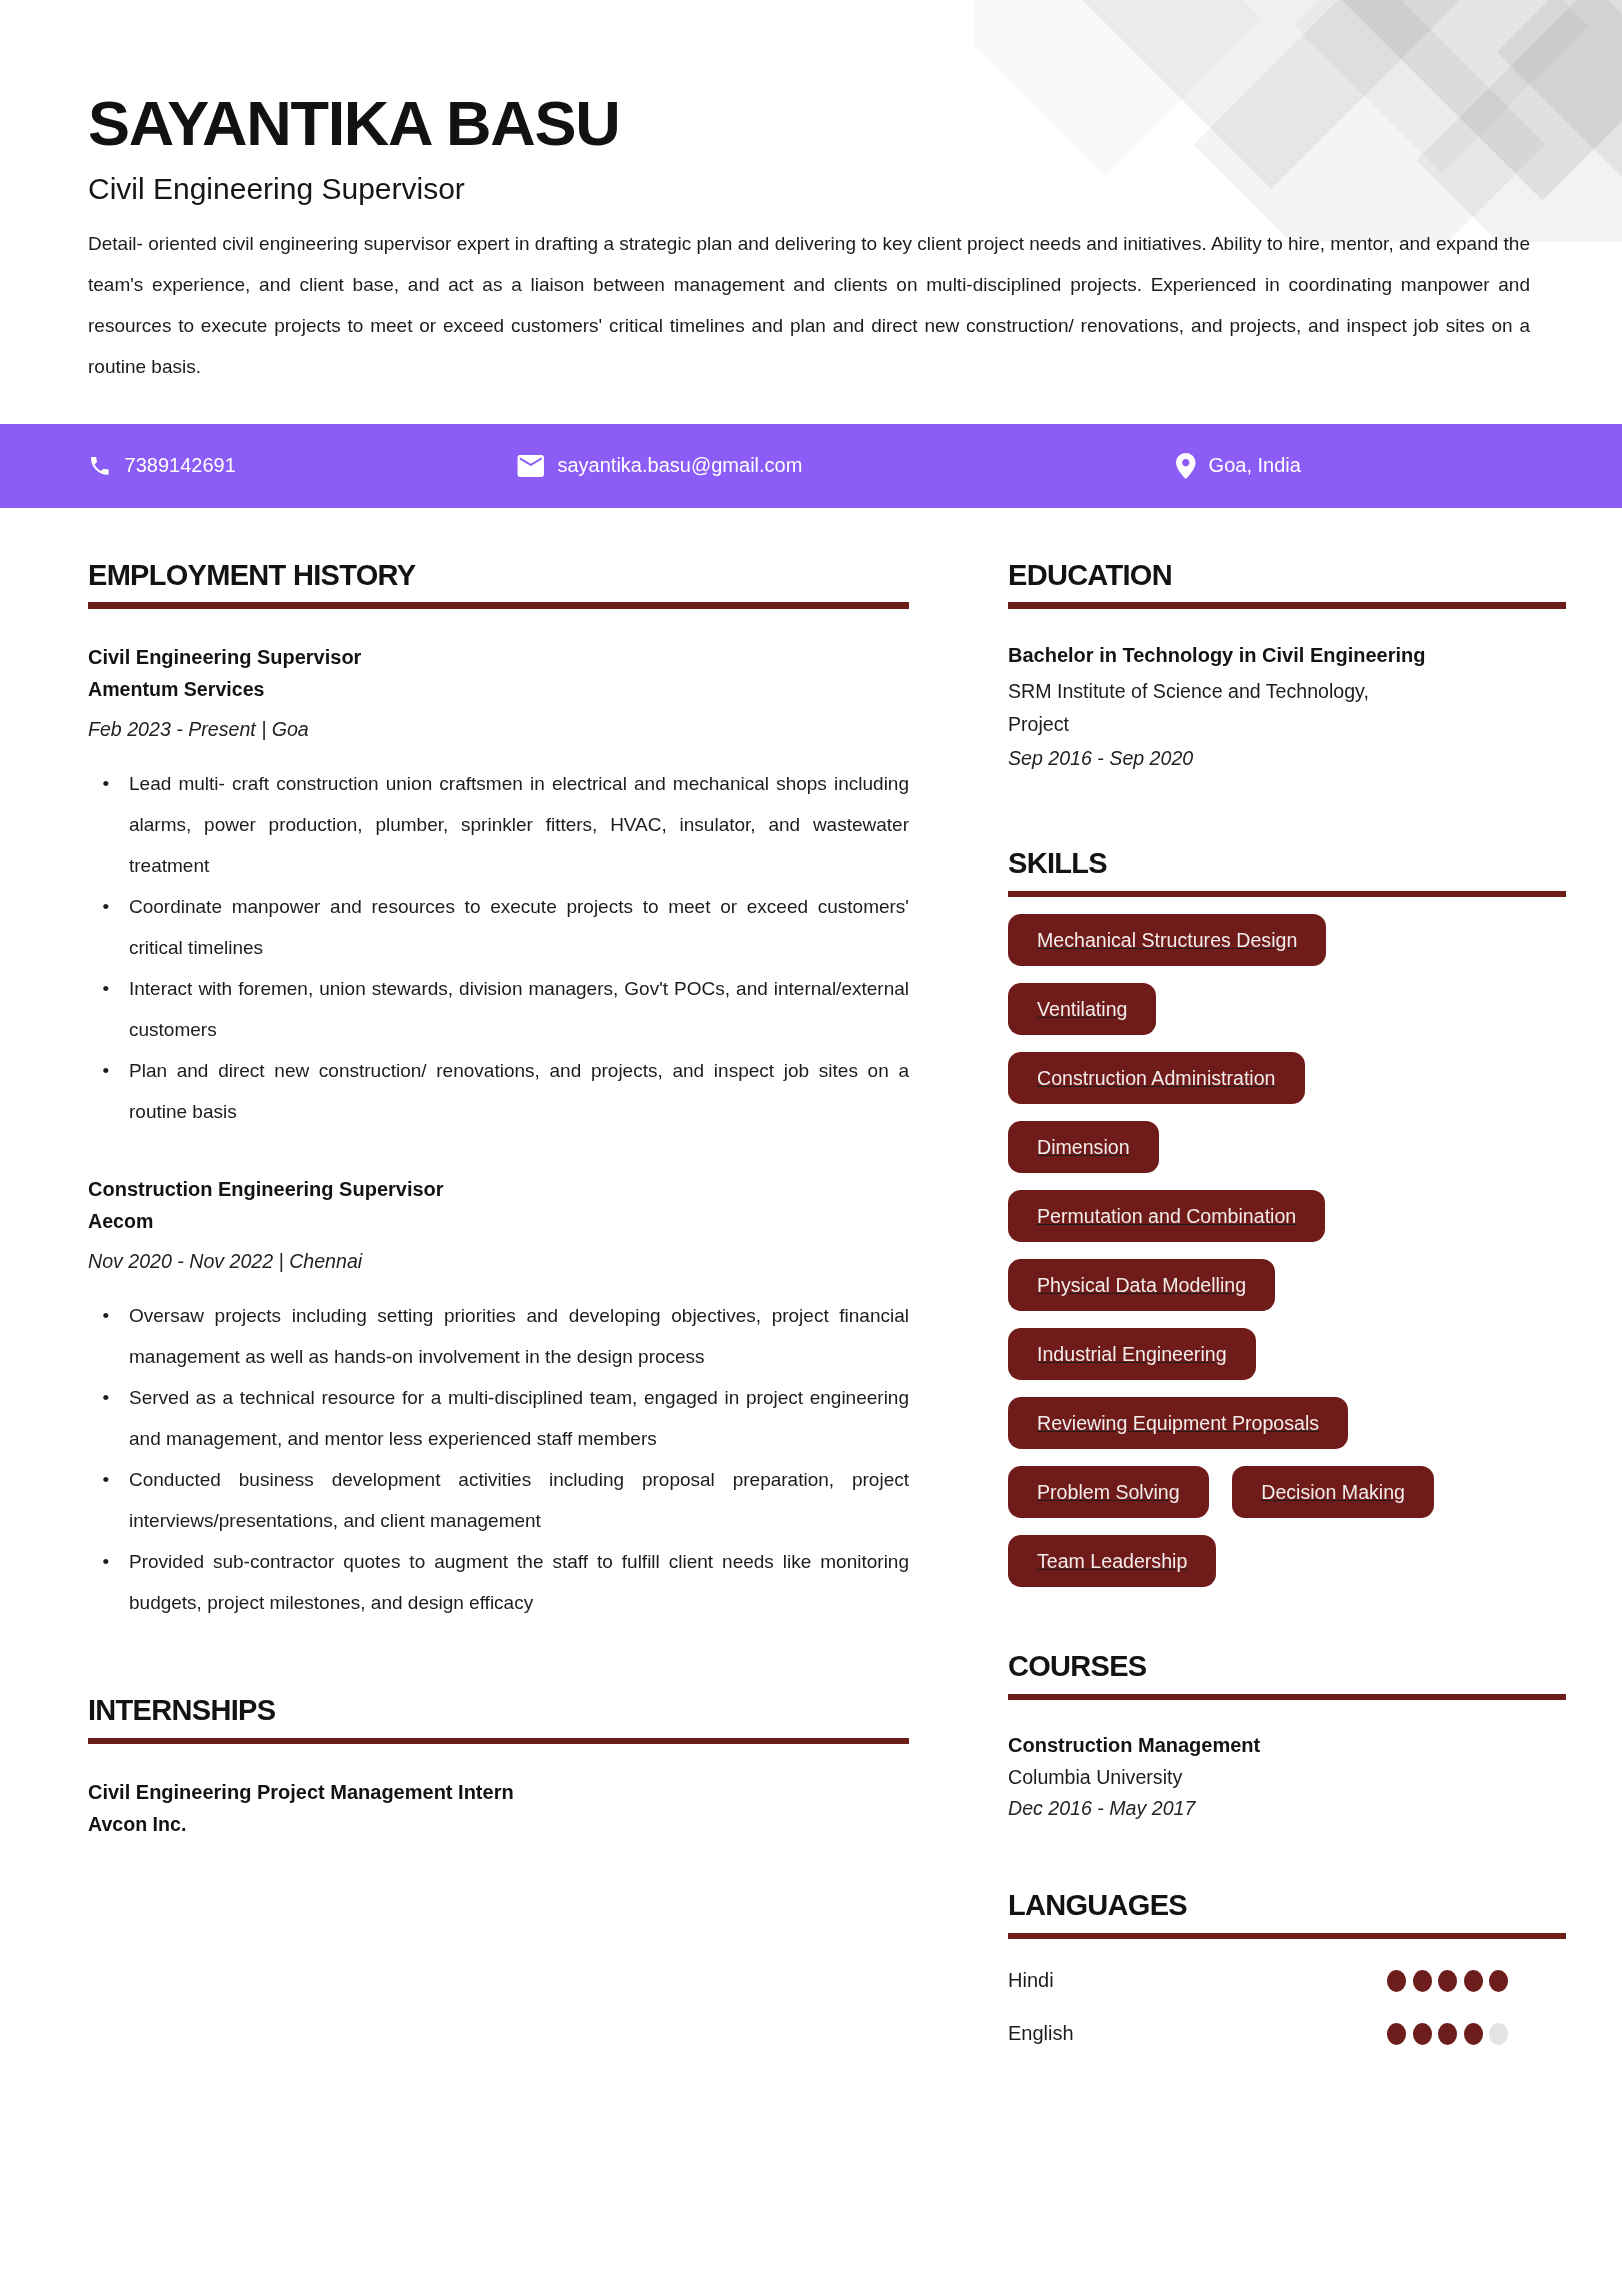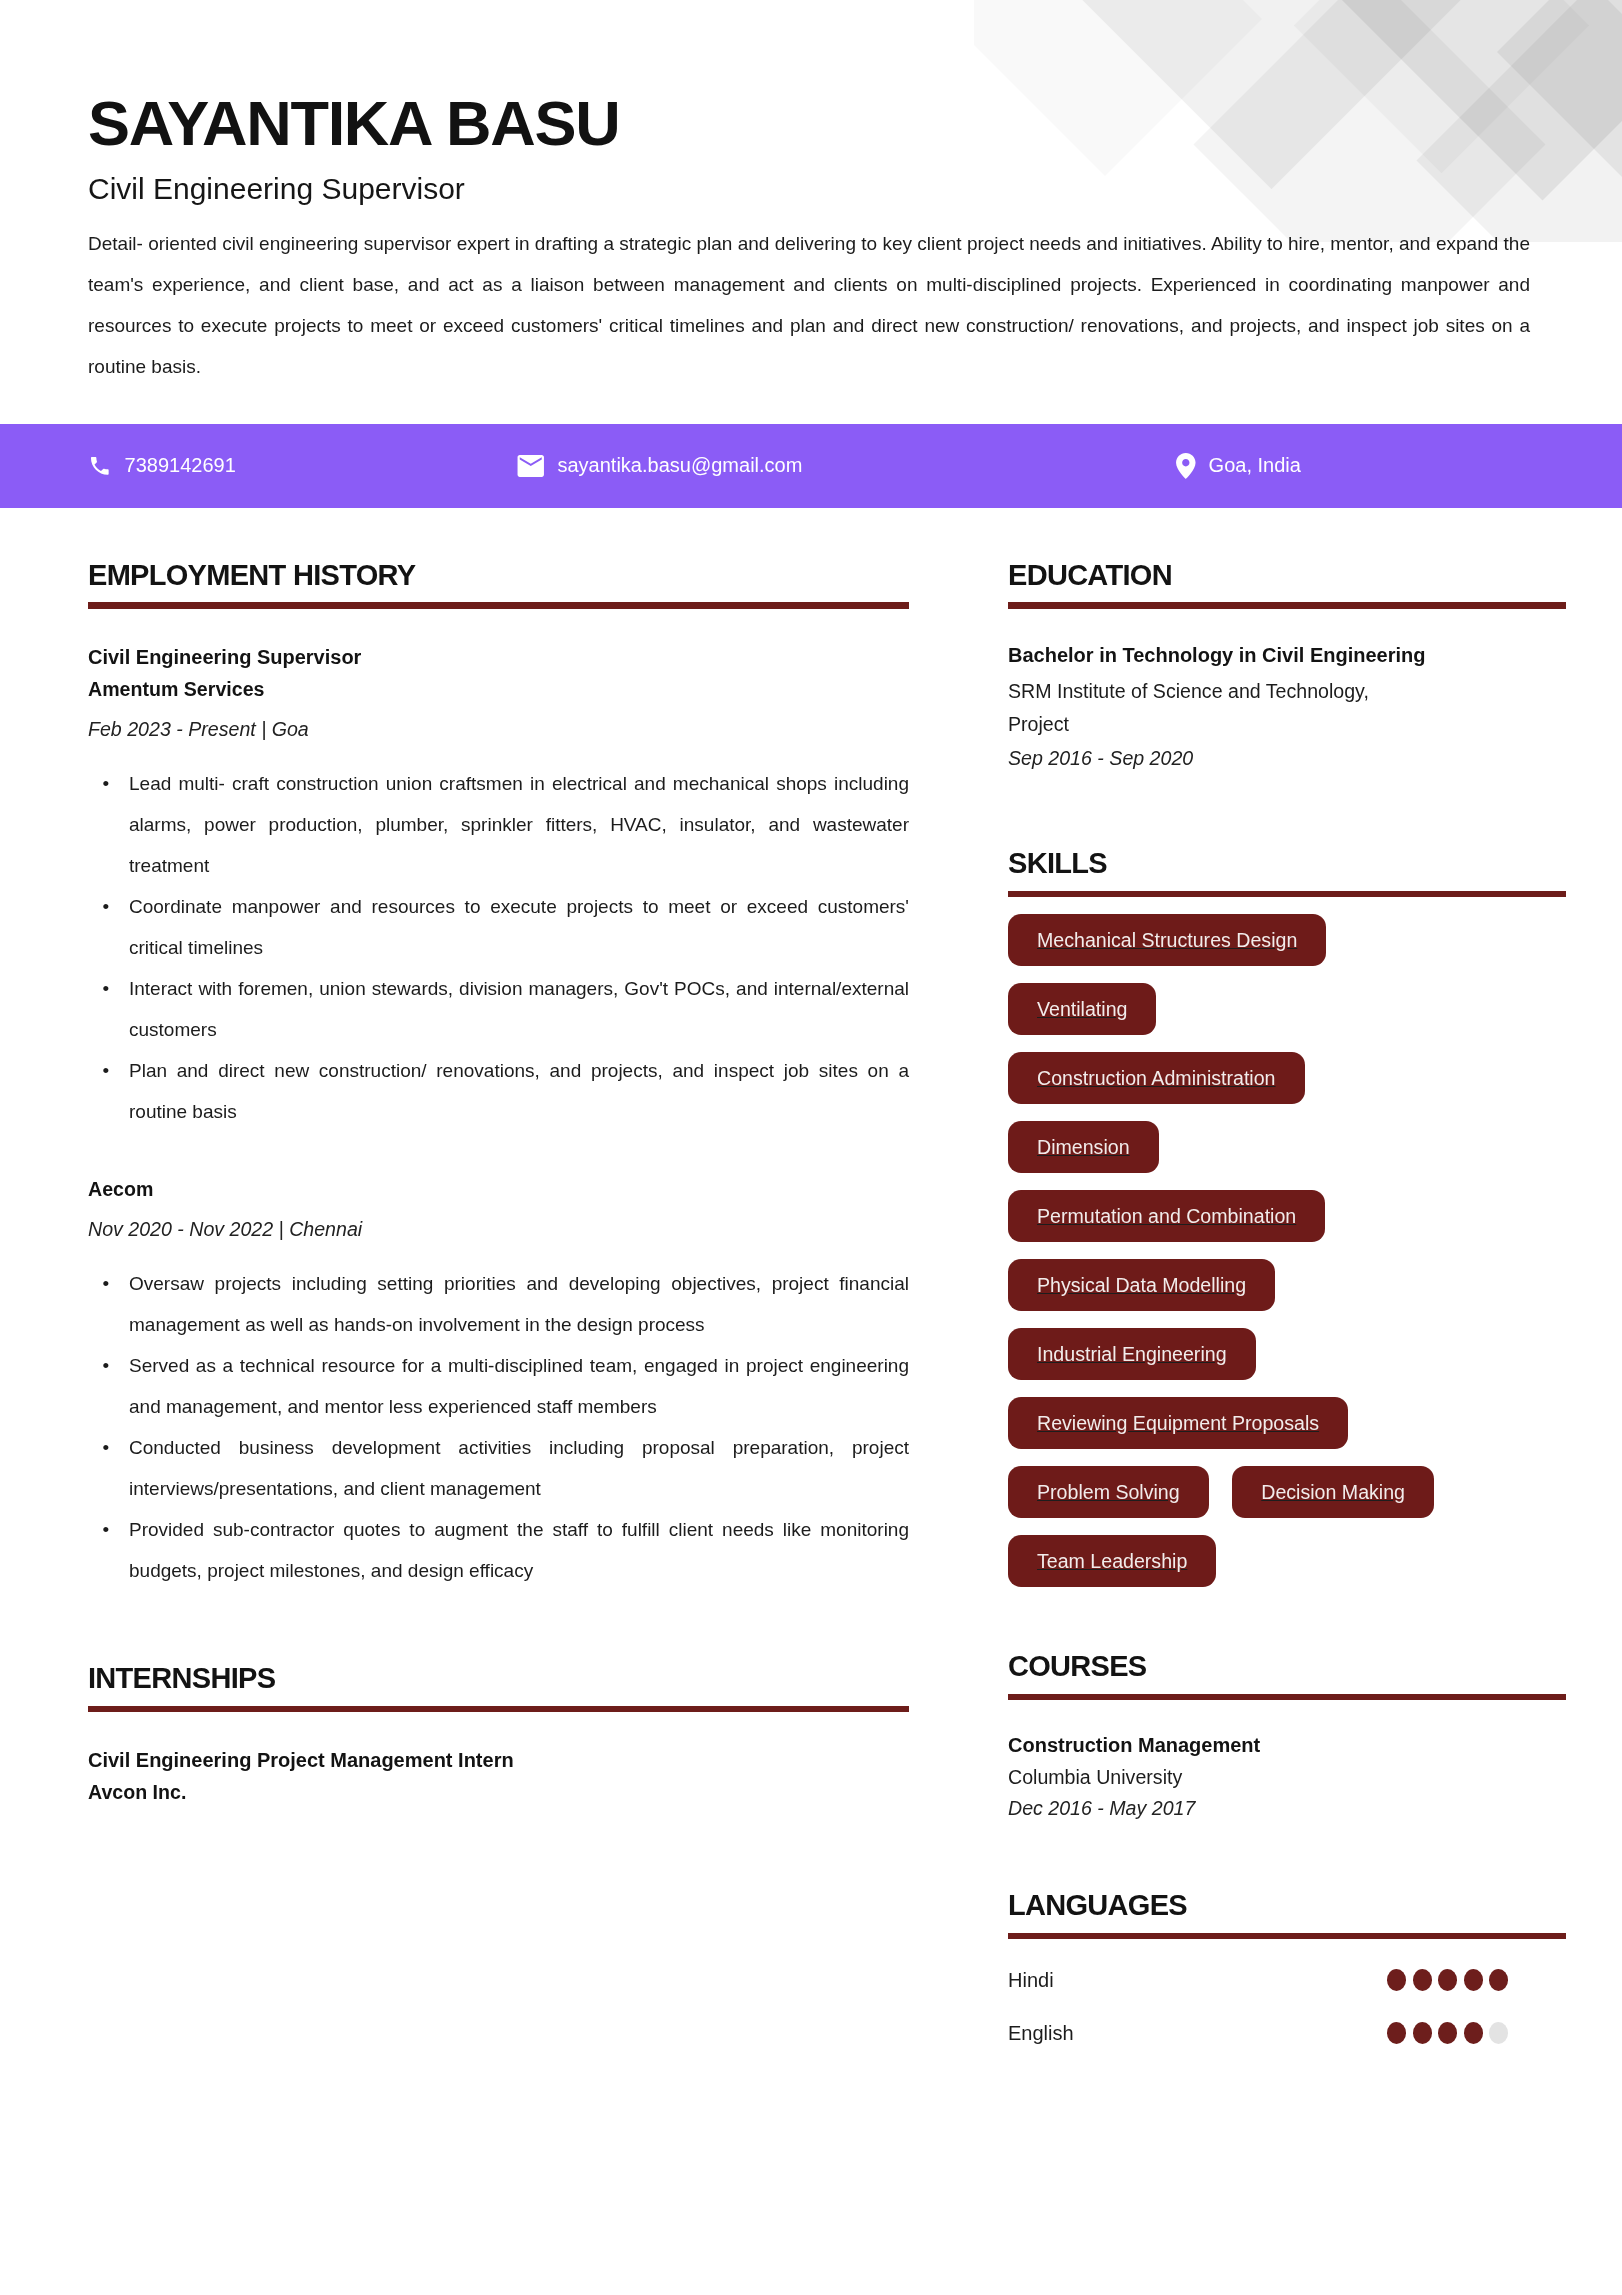--- a/index.html
+++ b/index.html
@@ -54,21 +54,21 @@
   .pill-row{display:flex;gap:23.6px;margin-top:17px;text-decoration:underline;}
   .pill{background:#6e1b19;color:#f2eceb;font-size:19.6px;height:52px;line-height:52px;
         padding:0 29px;border-radius:13px;white-space:nowrap;}
 
   .courses-section{margin-top:63px;}
   .course-name{font-size:20px;font-weight:700;margin-top:34px;color:#131313;}
   .course-school{font-size:19.6px;margin-top:9.2px;color:#1c1c1c;}
   .course-date{font-size:19.6px;font-style:italic;margin-top:7.9px;color:#222;}
 
   .languages-section{margin-top:69px;}
-  .lang-row{display:flex;align-items:flex-start;justify-content:space-between;margin-top:30px;padding-right:58px;}
+  .lang-row{display:flex;align-items:center;justify-content:space-between;margin-top:30px;padding-right:58px;}
   .lang-name{font-size:20px;color:#1c1c1c;}
   .dots{display:flex;gap:6.5px;align-items:center;}
   .dot{width:19px;height:21.6px;border-radius:50%;background:#6d1e1c;display:inline-block;}
   .dot.empty{background:#e3e3e3;}
 </style>
 </head>
 <body>
 
 <div class="page">
 
@@ -129,20 +129,21 @@
           <div class="job-date">Feb 2023 - Present | Goa</div>
           <ul class="bullets">
             <li>Lead multi- craft construction union craftsmen in electrical and mechanical shops including alarms, power production, plumber, sprinkler fitters, HVAC, insulator, and wastewater treatment</li>
             <li>Coordinate manpower and resources to execute projects to meet or exceed customers' critical timelines</li>
             <li>Interact with foremen, union stewards, division managers, Gov't POCs, and internal/external customers</li>
             <li>Plan and direct new construction/ renovations, and projects, and inspect job sites on a routine basis</li>
           </ul>
         </div>
 
         <div class="job">
+          <div class="job-title">Construction Engineering Supervisor</div>
           <div class="job-company">Aecom</div>
           <div class="job-date">Nov 2020 - Nov 2022 | Chennai</div>
           <ul class="bullets">
             <li>Oversaw projects including setting priorities and developing objectives, project financial management as well as hands-on involvement in the design process</li>
             <li>Served as a technical resource for a multi-disciplined team, engaged in project engineering and management, and mentor less experienced staff members</li>
             <li>Conducted business development activities including proposal preparation, project interviews/presentations, and client management</li>
             <li>Provided sub-contractor quotes to augment the staff to fulfill client needs like monitoring budgets, project milestones, and design efficacy</li>
           </ul>
         </div>
       </section>

